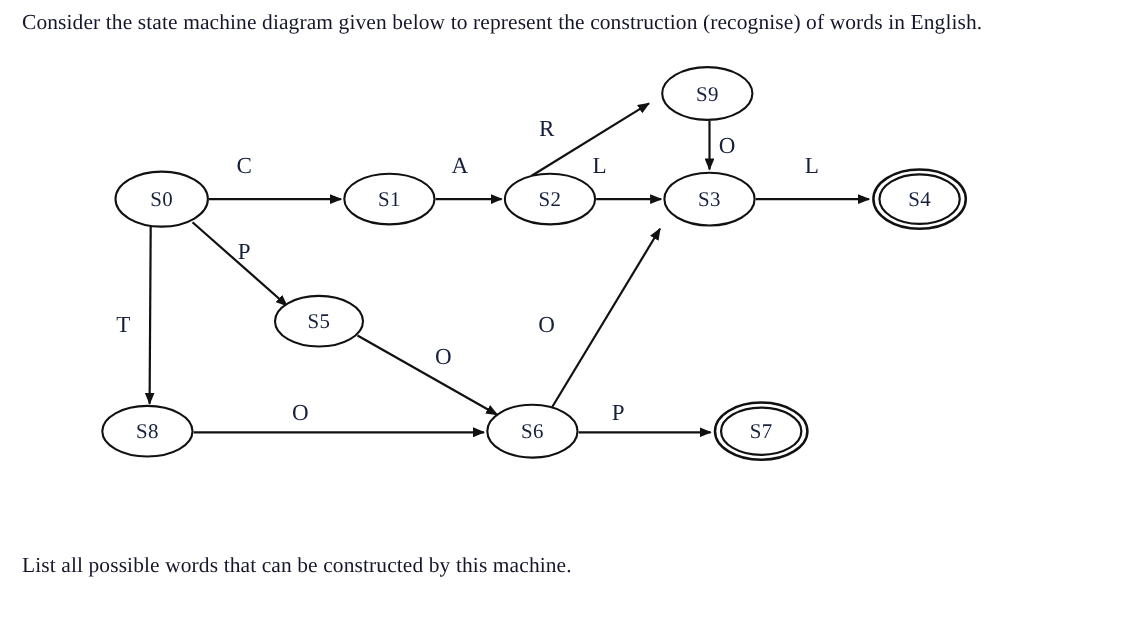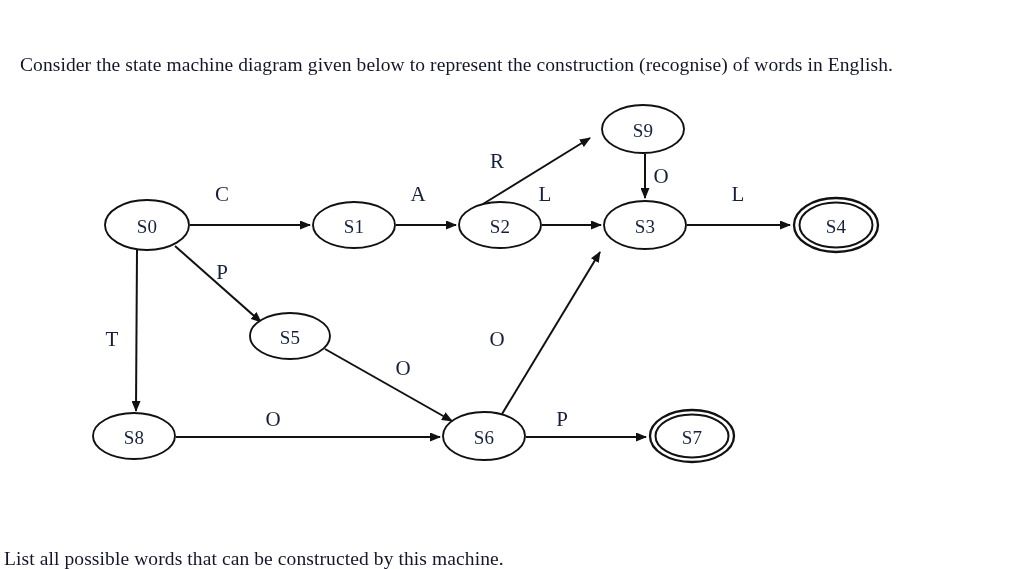--- a/index.html
+++ b/index.html
@@ -12,37 +12,36 @@
     background: #ffffff;
     font-family: "Liberation Serif", serif;
     color: #1a1a2e;
     overflow: hidden;
     position: relative;
   }
   #page {
     position: relative;
     width: 1024px;
     height: 502px;
-    margin-top: 44px;
   }
   .prompt-text {
     position: absolute;
     font-family: "Liberation Serif", serif;
     font-size: 19.5px;
     line-height: 25px;
     color: #15162b;
     letter-spacing: 0.1px;
   }
   #prompt-top {
     left: 20px;
     top: 8px;
     width: 990px;
   }
   #prompt-bottom {
-    left: 4px;
+    left: 20px;
     top: 502px;
     width: 980px;
   }
   #diagram-area {
     position: absolute;
     left: 0;
     top: 50px;
     width: 1024px;
     height: 400px;
   }

